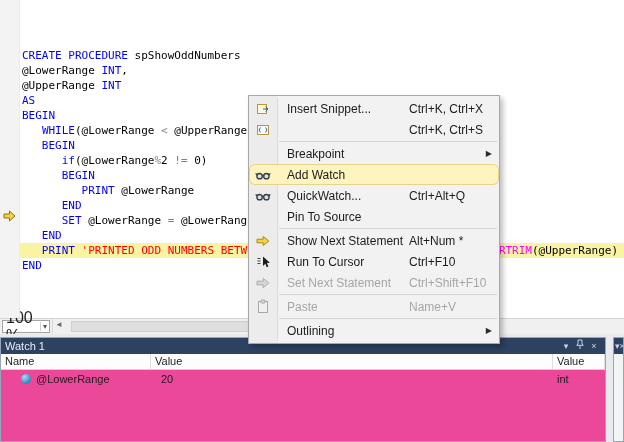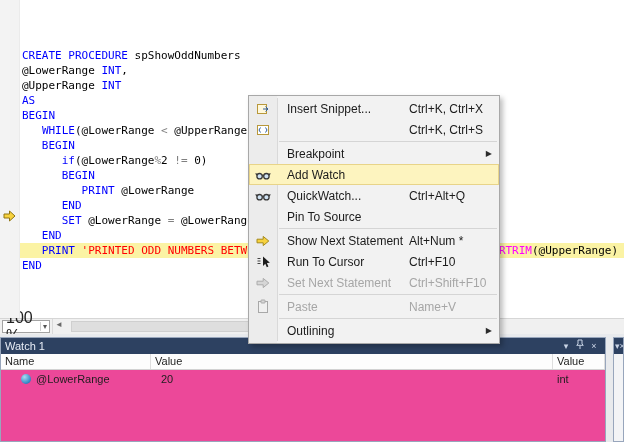--- a/index.html
+++ b/index.html
@@ -49,21 +49,21 @@
     background:radial-gradient(circle at 35% 30%, #a8dcf2, #2f86c4 70%, #175a8d);}
   
   .side-panel{position:absolute;left:613px;top:337px;width:11px;height:105px;background:#f3f4f6;border:1px solid #98a6bc;box-sizing:border-box;overflow:hidden;}
   .side-titlebar{height:16px;background:var(--tool_window_titlebar);color:#c9d4e6;font-size:9px;display:flex;align-items:center;padding-left:1px;white-space:nowrap;}
   
   .context-menu{position:absolute;left:248px;top:95px;width:250px;background:#f2f2f2;
     border:1px solid #a8a8a8;box-shadow:3px 3px 5px rgba(0,0,0,0.25);padding:2px 0;z-index:10;}
   .menu-gutter{position:absolute;left:0;top:0;bottom:0;width:28px;background:#ececec;z-index:0;}
   .menu-gutter-line{position:absolute;left:28px;top:2px;bottom:2px;width:1px;background:#d9d9d9;z-index:0;}
   .menu-item{position:relative;z-index:1;height:21px;display:flex;align-items:center;font-size:12px;color:#1b1b1b;}
-  .menu-item.highlighted{background:var(--menu_highlight_bg);box-shadow:inset 0 0 0 1px #e8d489;}
+  .menu-item.highlighted{background:var(--menu_highlight_bg);box-shadow:inset 0 0 0 1px #e8d489;border-radius:6px;}
   .menu-item.disabled{color:#a6a6a6;}
   .menu-icon{width:28px;display:flex;justify-content:center;align-items:center;flex:none;}
   .menu-label{margin-left:10px;white-space:nowrap;}
   .menu-shortcut{position:absolute;left:160px;white-space:nowrap;}
   .menu-item.disabled .menu-shortcut{color:#a6a6a6;}
   .submenu-arrow{position:absolute;right:7px;font-size:8px;color:#2c2c2c;}
   .menu-sep{position:relative;z-index:1;height:0;border-top:1px solid #d5d5d5;margin:1px 2px 1px 30px;}
 </style>
 </head>
 <body>

